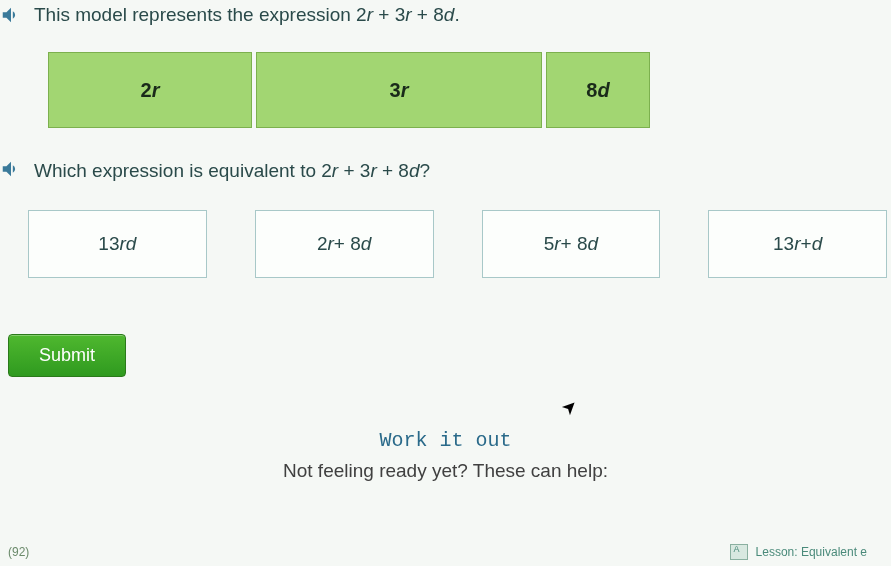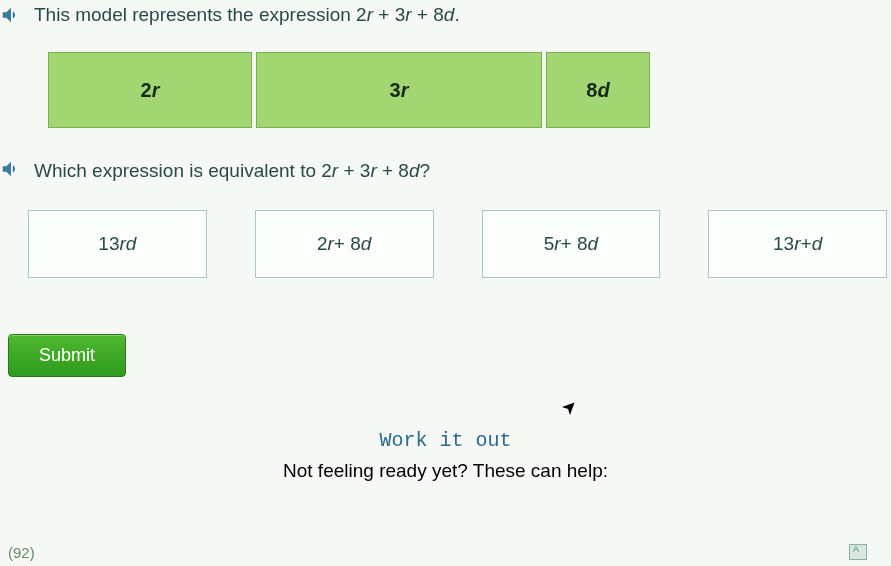--- a/index.html
+++ b/index.html
@@ -94,35 +94,35 @@
     }
     .workitout {
       text-align: center;
       color: #2a6a8a;
       font-size: 20px;
       margin-top: 52px;
       font-family: Liberation Mono, monospace;
     }
     .notready {
       text-align: center;
-      color: #000000;
+      color: #404040;
       font-size: 19px;
       margin-top: 8px;
     }
     .footer {
       position: absolute;
       bottom: 0;
       left: 0;
       right: 16px;
       height: 28px;
       display: flex;
       justify-content: space-between;
       align-items: center;
       padding: 0 8px;
-      font-size: 15px;
+      font-size: 12px;
       color: #6a8a6a;
     }
     .footer .right {
       display: flex;
       align-items: center;
       gap: 8px;
       color: #4a8a7a;
     }
     .lesson-icon {
       width: 18px;
@@ -210,17 +210,18 @@
 
 <div class="cursor" style="transform: rotate(-45deg);">➤</div>
 
 <div class="workitout">Work it out</div>
 <div class="notready">Not feeling ready yet? These can help:</div>
 
 <div class="footer">
   <div class="left">(92)</div>
   <div class="right">
     <div class="lesson-icon"></div>
+    <span>Lesson: Equivalent e</span>
   </div>
 </div>
 
 
 
 
 </body></html>

